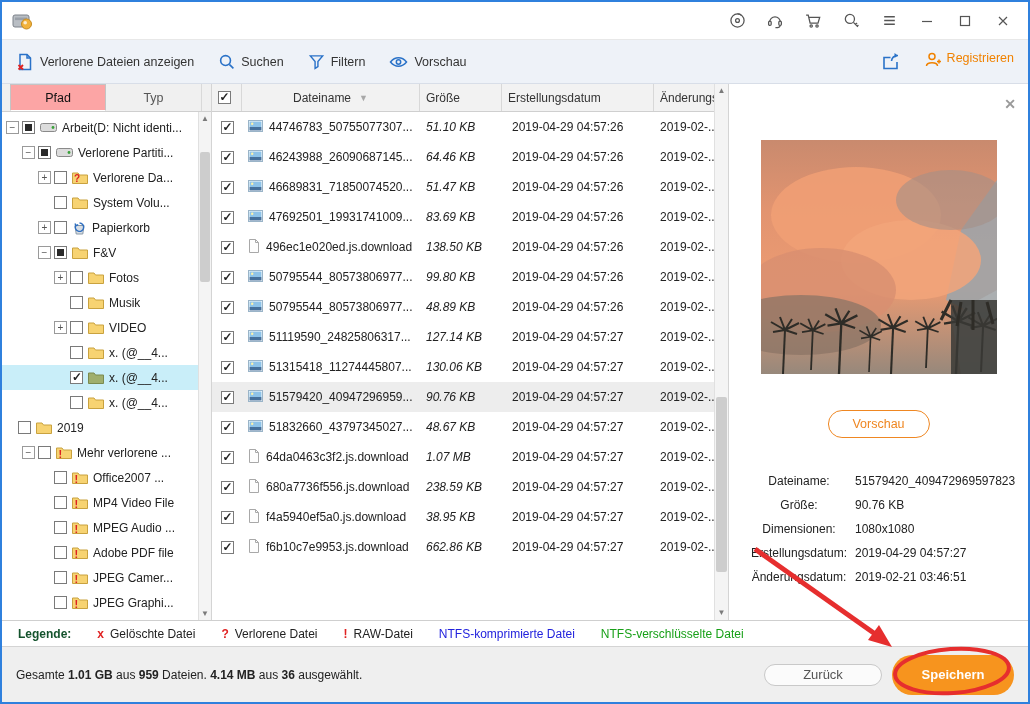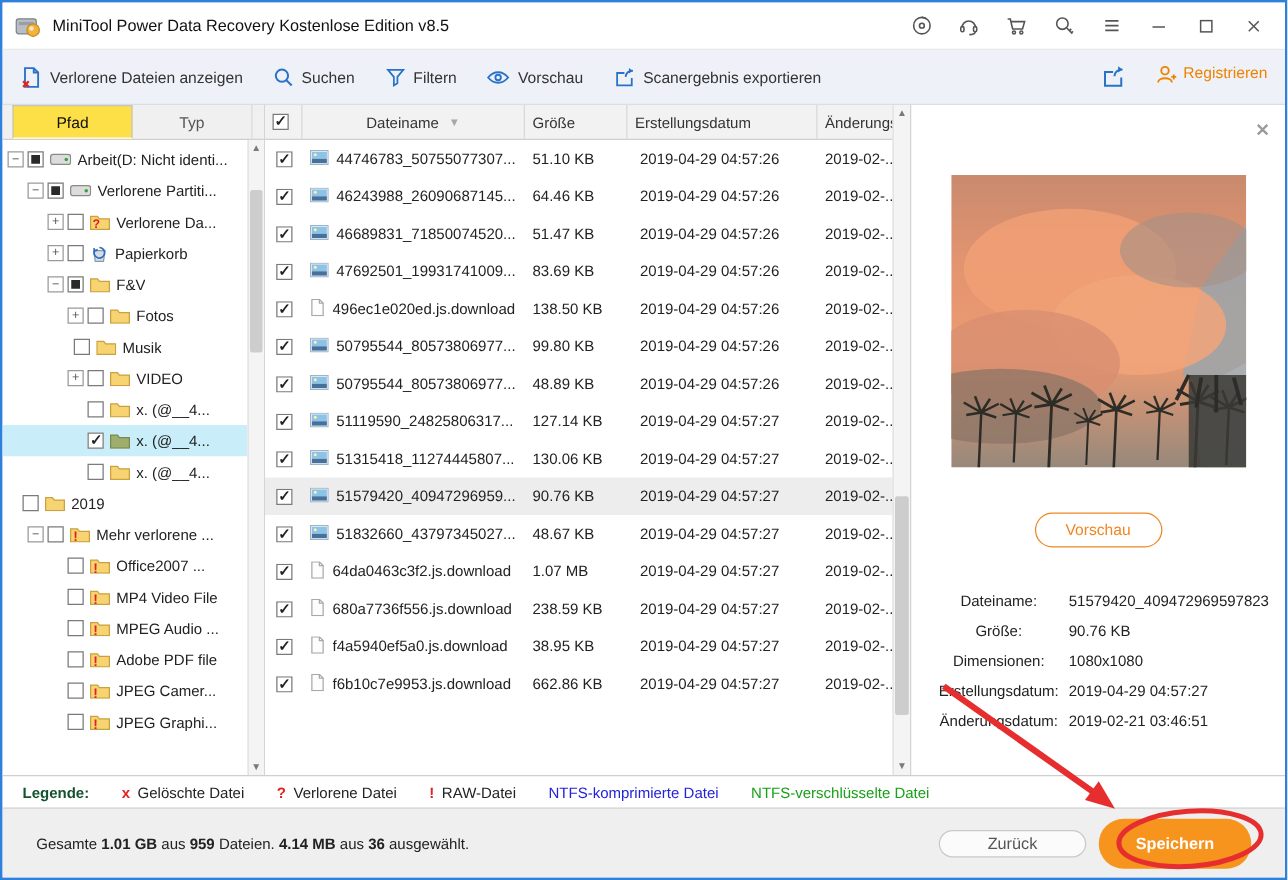--- a/index.html
+++ b/index.html
@@ -21,21 +21,21 @@
   .toolbar-right { margin-left:auto; display:flex; align-items:center; gap:22px; }
   .register-btn { display:inline-flex; align-items:flex-start; gap:5px; color:#f08200; font-size:12.5px; }
 
   
   .main { position:absolute; left:0; top:82px; right:0; height:536px; display:flex; }
 
   
   .sidebar { width:210px; border-right:1px solid #d4d4d4; position:relative; background:#fff; }
   .tabstrip { height:28px; background:#f0f0f0; border-bottom:1px solid #cfcfcf; display:flex; }
   .tab { width:96px; display:flex; align-items:center; justify-content:center; font-size:12.5px; color:#555; border-right:1px solid #d9d9d9; cursor:default; }
-  .tab.active { background:#fde047; color:#111; border:1px solid #c4c4c4; border-bottom:1px solid #fff; margin-left:8px; }
+  .tab.active { background:#fca5a5; color:#111; border:1px solid #c4c4c4; border-bottom:1px solid #fff; margin-left:8px; }
   .tree { position:absolute; top:28px; left:0; right:13px; bottom:0; overflow:hidden; padding-top:3px; }
   .tree-row { height:25px; display:flex; align-items:center; font-size:12px; color:#222; white-space:nowrap; cursor:default; }
   .tree-row.selected { background:#c9eef9; }
   .expander { width:13px; height:13px; margin-right:3px; flex:none; font-size:10px; line-height:11px; text-align:center; color:#555; }
   .expander.plus,.expander.minus { border:1px solid #9a9a9a; background:#fff; }
   .cbx { width:13px; height:13px; border:1px solid #7a7a7a; background:#fff; display:inline-block; position:relative; flex:none; margin-right:5px; }
   .cbx.checked::after { content:"\2713"; position:absolute; left:1px; top:-2px; font-size:12px; color:#222; font-weight:bold; }
   .cbx.partial::after { content:""; position:absolute; inset:2px; background:#2a2a2a; }
   .node-icon { display:inline-flex; margin-right:5px; flex:none; }
   .tree-label { overflow:hidden; text-overflow:ellipsis; }
@@ -55,21 +55,21 @@
   .col.modified { width:64px; border-right:none; overflow:hidden; white-space:nowrap; }
   .sort { color:#a8a8a8; font-size:9px; }
   .tbody { width:506px; }
   .trow { display:flex; height:30px; align-items:center; font-size:12px; color:#222; }
   .trow.selected { background:#ededed; }
   .trow .c { padding:0 6px; white-space:nowrap; overflow:hidden; }
   .trow .c.cb { width:30px; display:flex; justify-content:center; padding:0; }
   .trow .c.cb .cbx { margin:0; }
   .trow .c.name { width:178px; display:flex; align-items:center; gap:6px; }
   .trow .c.name .fname { overflow:hidden; text-overflow:ellipsis; }
-  .trow .c.size { width:82px; }
+  .trow .c.size { width:82px;font-style:italic; }
   .trow .c.created { width:152px; padding-left:10px; }
   .trow .c.modified { width:64px; }
   .tscroll { position:absolute; top:0; right:0; bottom:0; width:14px; background:#f4f4f4; border-left:1px solid #e0e0e0; }
   .tscroll .arr { position:absolute; left:0; right:0; height:14px; color:#7a7a7a; font-size:8px; text-align:center; line-height:14px; }
   .tscroll .arr.up{top:0;} .tscroll .arr.down{bottom:0;}
   .tscroll .thumb { position:absolute; left:1px; right:1px; top:313px; height:175px; background:#cdcdcd; border-radius:2px; }
 
   
   .preview { width:300px; border-left:1px solid #d4d4d4; position:relative; background:#fff; }
   .preview .close-x { position:absolute; top:12px; right:12px; color:#9a9a9a; font-size:14px; font-weight:bold; cursor:default; }
@@ -79,42 +79,41 @@
   .detail-row { display:flex; margin-bottom:10px; white-space:nowrap; overflow:hidden; }
   .detail-row .dl { width:112px; flex:none;text-align:center; }
 
   
   .legendbar { position:absolute; left:0; top:618px; right:0; height:26px; background:#fff; border-top:1px solid #cfcfcf; display:flex; align-items:center; padding-left:16px; gap:26px; font-size:12px; }
   .legend-title { font-weight:bold; color:#14532d; }
   .legend-item { display:flex; align-items:center; gap:6px; }
   .legend-item .mk { font-weight:bold; font-size:12px; }
 
   
-  .statusbar { position:absolute; left:0; top:644px; right:0; bottom:0; background:#efefef; border-top:1px solid #d4d4d4; display:flex; align-items:center; padding:0 27px; font-size:12px; color:#222; }
+  .statusbar { position:absolute; left:0; top:644px; right:0; bottom:0; background:#efefef; border-top:1px solid #d4d4d4; display:flex; align-items:center; padding:0 14px; font-size:12px; color:#222; }
   .btns { margin-left:auto; display:flex; align-items:center; gap:10px; }
   .btn-back { width:118px; height:22px; background:#fbfbfb; border:1px solid #c9c9c9; border-radius:19px; color:#555; font-size:13px; font-family:"Liberation Sans",sans-serif; cursor:default; }
   .btn-save { width:122px; height:40px; background:#f7941e; border:none; border-radius:20px; color:#fff; font-size:13px; font-weight:bold; font-family:"Liberation Sans",sans-serif; cursor:default; }
 
   .annotation { position:absolute; inset:0; pointer-events:none; z-index:50; }
 </style>
 </head>
 <body>
 
 <div class="window">
 
   <div class="titlebar">
     <span class="app-icon">
       <svg width="22" height="20" viewBox="0 0 22 20">
           <rect x="1" y="4" width="16" height="12" rx="2" fill="#b9bec4" stroke="#7d828a"></rect>
           <rect x="3" y="6.5" width="12" height="2.6" fill="#9aa0a8"></rect>
           <circle cx="14.5" cy="13" r="5" fill="#f2b23c" stroke="#c78a1e"></circle>
           <circle cx="13.2" cy="11.8" r="1.8" fill="#ffffff" opacity="0.75"></circle>
         </svg>
     </span>
-    <span class="title">MiniTool Power Data Recovery Kostenlose Edition v8.5</span>
     <div class="win-icons">
       <span class="tb-icon">
           <svg width="17" height="17" viewBox="0 0 16 16" fill="none" stroke="#555" stroke-width="1.2">
             <circle cx="8" cy="8" r="6.2"></circle>
             <circle cx="8" cy="8" r="1.8"></circle>
             <path d="M8 1.8 a6.2 6.2 0 0 1 3.5 1.1"></path>
           </svg>
         </span>
       <span class="tb-icon">
           <svg width="18" height="17" viewBox="0 0 16 16" fill="none" stroke="#555" stroke-width="1.2">
@@ -191,30 +190,20 @@
         </span>
         <span class="tool-btn">
           <span class="ticon">
             <svg width="19" height="16" viewBox="0 0 19 16" fill="none" stroke="#2a72c8" stroke-width="1.5">
               <path d="M1.5 8 c4.5 -5.6 11.5 -5.6 16 0 c-4.5 5.6 -11.5 5.6 -16 0 z"></path>
               <circle cx="9.5" cy="8" r="2.2"></circle>
             </svg>
           </span>
           <span>Vorschau</span>
         </span>
-        <span class="tool-btn">
-          <span class="ticon">
-            <svg width="18" height="18" viewBox="0 0 20 19" fill="none" stroke="#2a72c8" stroke-width="1.6">
-              <path d="M16 10 v6.5 h-13 v-11 h6.5"></path>
-              <path d="M10.5 9 c0.5 -4 3 -5.5 6.5 -5.5"></path>
-              <path d="M13.5 1 l3.5 2.5 -3.5 2.5" fill="#2a72c8" stroke="none"></path>
-            </svg>
-          </span>
-          <span>Scanergebnis exportieren</span>
-        </span>
       </div>
     <div class="toolbar-right">
       <span class="tb-icon">
           <svg width="20" height="19" viewBox="0 0 20 19" fill="none" stroke="#2a72c8" stroke-width="1.6">
             <path d="M16 10 v6.5 h-13 v-11 h6.5"></path>
             <path d="M10.5 9 c0.5 -4 3 -5.5 6.5 -5.5"></path>
             <path d="M13.5 1 l3.5 2.5 -3.5 2.5" fill="#2a72c8" stroke="none"></path>
           </svg>
         </span>
       <span class="register-btn">
@@ -263,20 +252,30 @@
             <span class="cbx "></span>
             <span class="node-icon">
               <svg width="16" height="13" viewBox="0 0 16 13">
                 <path d="M0.5 2 h5.5 l1.5 2 h8 v8.5 h-15 z" fill="#f7d372" stroke="#c9a23f"></path>
                 <text x="2" y="11" font-size="10" font-weight="bold" fill="#dd2222">?</text>
               </svg>
             </span>
             <span class="tree-label">Verlorene Da...</span>
           </div>
           <div class="tree-row" style="padding-left: 36px;">
+            <span class="expander none"></span>
+            <span class="cbx "></span>
+            <span class="node-icon">
+              <svg width="16" height="13" viewBox="0 0 16 13">
+                <path d="M0.5 2 h5.5 l1.5 2 h8 v8.5 h-15 z" fill="#f7d372" stroke="#c9a23f"></path>
+              </svg>
+            </span>
+            <span class="tree-label">System Volu...</span>
+          </div>
+          <div class="tree-row" style="padding-left: 36px;">
             <span class="expander plus">+</span>
             <span class="cbx "></span>
             <span class="node-icon">
               <svg width="15" height="14" viewBox="0 0 15 14">
                 <path d="M3 4.5 h9 l-1.2 8.5 h-6.6 z" fill="#d7dde4" stroke="#8b9aa8"></path>
                 <path d="M7.5 2 a4.2 4.2 0 1 1 -3.8 2.3" fill="none" stroke="#2f6fc0" stroke-width="1.4"></path>
                 <path d="M3 2.5 l1 2.2 2.2 -1" fill="none" stroke="#2f6fc0" stroke-width="1.4"></path>
               </svg>
             </span>
             <span class="tree-label">Papierkorb</span>
@@ -294,21 +293,21 @@
           <div class="tree-row" style="padding-left: 52px;">
             <span class="expander plus">+</span>
             <span class="cbx "></span>
             <span class="node-icon">
               <svg width="16" height="13" viewBox="0 0 16 13">
                 <path d="M0.5 2 h5.5 l1.5 2 h8 v8.5 h-15 z" fill="#f7d372" stroke="#c9a23f"></path>
               </svg>
             </span>
             <span class="tree-label">Fotos</span>
           </div>
-          <div class="tree-row" style="padding-left: 41px;">
+          <div class="tree-row" style="padding-left: 52px;">
             <span class="expander none"></span>
             <span class="cbx "></span>
             <span class="node-icon">
               <svg width="16" height="13" viewBox="0 0 16 13">
                 <path d="M0.5 2 h5.5 l1.5 2 h8 v8.5 h-15 z" fill="#f7d372" stroke="#c9a23f"></path>
               </svg>
             </span>
             <span class="tree-label">Musik</span>
           </div>
           <div class="tree-row" style="padding-left: 52px;">

